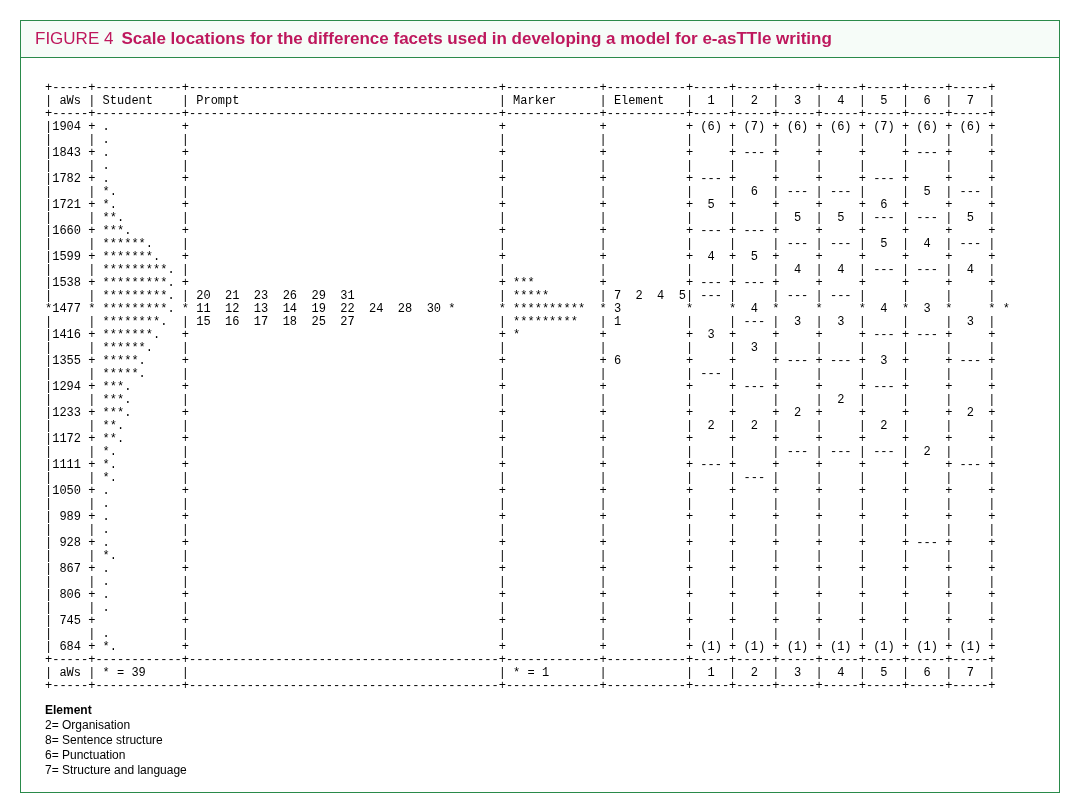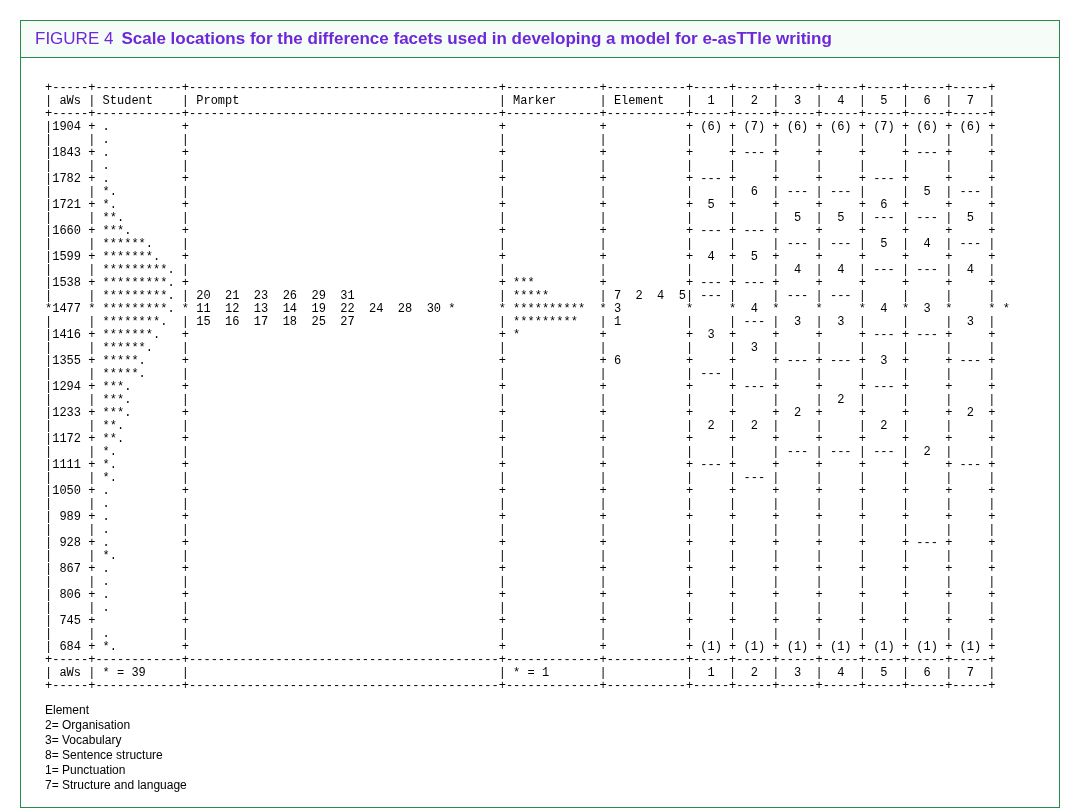--- a/index.html
+++ b/index.html
@@ -10,21 +10,21 @@
   }
   .figure-box {
     border: 1px solid #2a8a4a;
     background: #fff;
     width: 1040px;
     box-sizing: border-box;
   }
   .figure-header {
     border-bottom: 1px solid #2a8a4a;
     padding: 8px 14px;
-    color: #6d28d9;
+    color: #be185d;
     font-size: 17px;
     background: #f6fcf8;
   }
   .figure-header .label {
     font-weight: 400;
     margin-right: 8px;
   }
   .figure-header .title {
     font-weight: 600;
   }
@@ -39,21 +39,21 @@
     color: #000;
   }
   .legend {
     font-family: Arial, Helvetica, sans-serif;
     font-size: 12px;
     line-height: 15px;
     color: #000;
     margin-top: 10px;
   }
   .legend-title {
-    font-weight: normal;
+    font-weight: bold;
   }
 </style>
 </head>
 <body>
 
 <div class="figure-box">
   <div class="figure-header">
     <span class="label">FIGURE 4</span><span class="title">Scale locations for the difference facets used in developing a model for e-asTTle writing</span>
   </div>
   <div class="figure-body">
@@ -102,20 +102,19 @@
 |     | .          |                                           |             |           |     |     |     |     |     |     |     |
 | 684 + *.         +                                           +             +           + (1) + (1) + (1) + (1) + (1) + (1) + (1) +
 +-----+------------+-------------------------------------------+-------------+-----------+-----+-----+-----+-----+-----+-----+-----+
 | aWs | * = 39     |                                           | * = 1       |           |  1  |  2  |  3  |  4  |  5  |  6  |  7  |
 +-----+------------+-------------------------------------------+-------------+-----------+-----+-----+-----+-----+-----+-----+-----+
 </div>
     <div class="legend">
       <div class="legend-title">Element</div>
       <div id="legend-items">
           <div>2= Organisation</div>
-          <div>3= Vocabulary</div>
           <div>8= Sentence structure</div>
-          <div>1= Punctuation</div>
+          <div>6= Punctuation</div>
           <div>7= Structure and language</div>
         </div>
     </div>
   </div>
 </div>
 
 </body></html>

